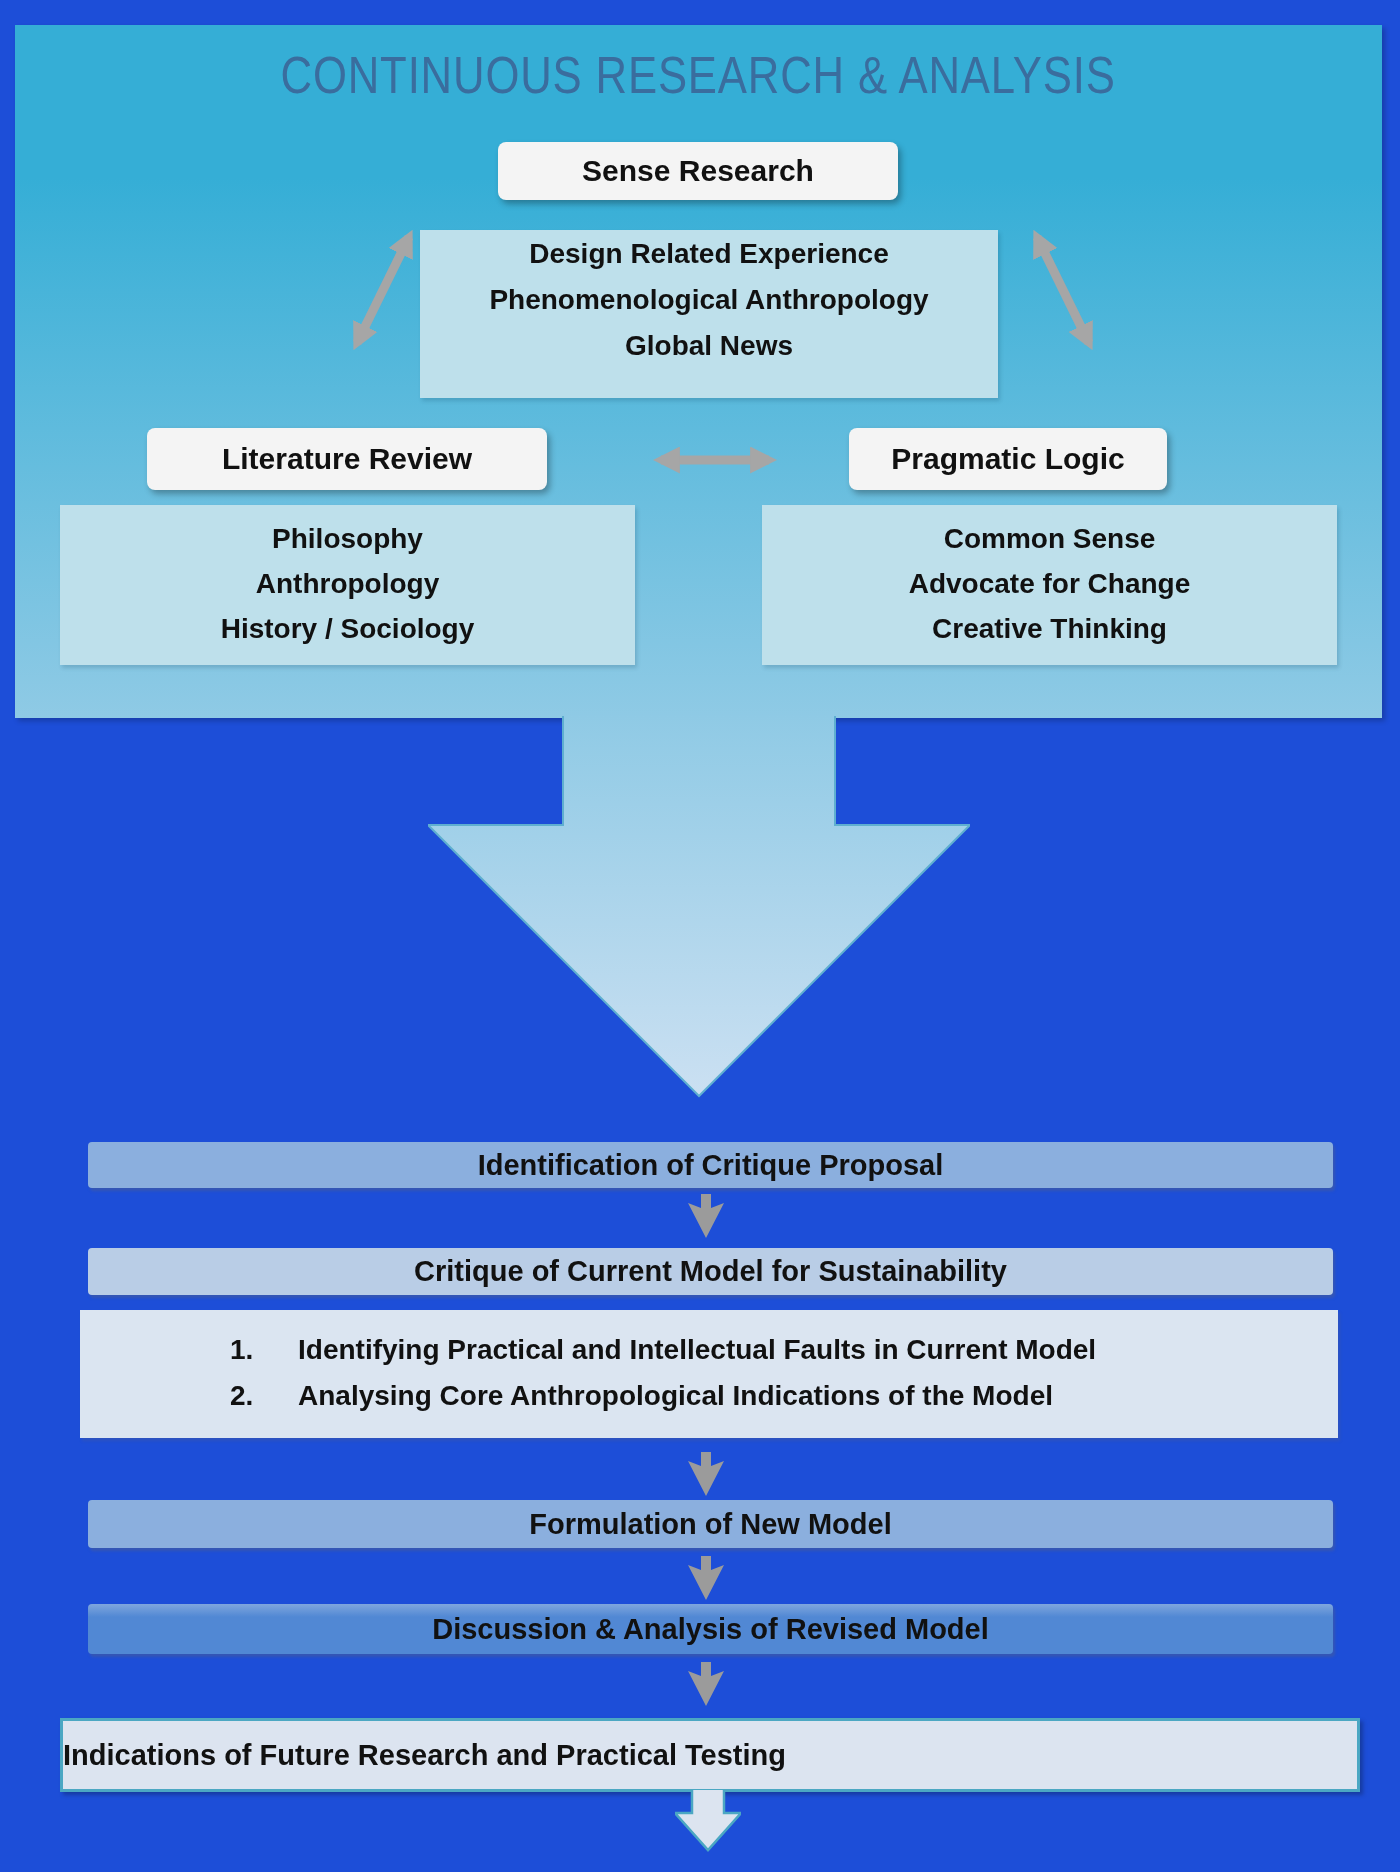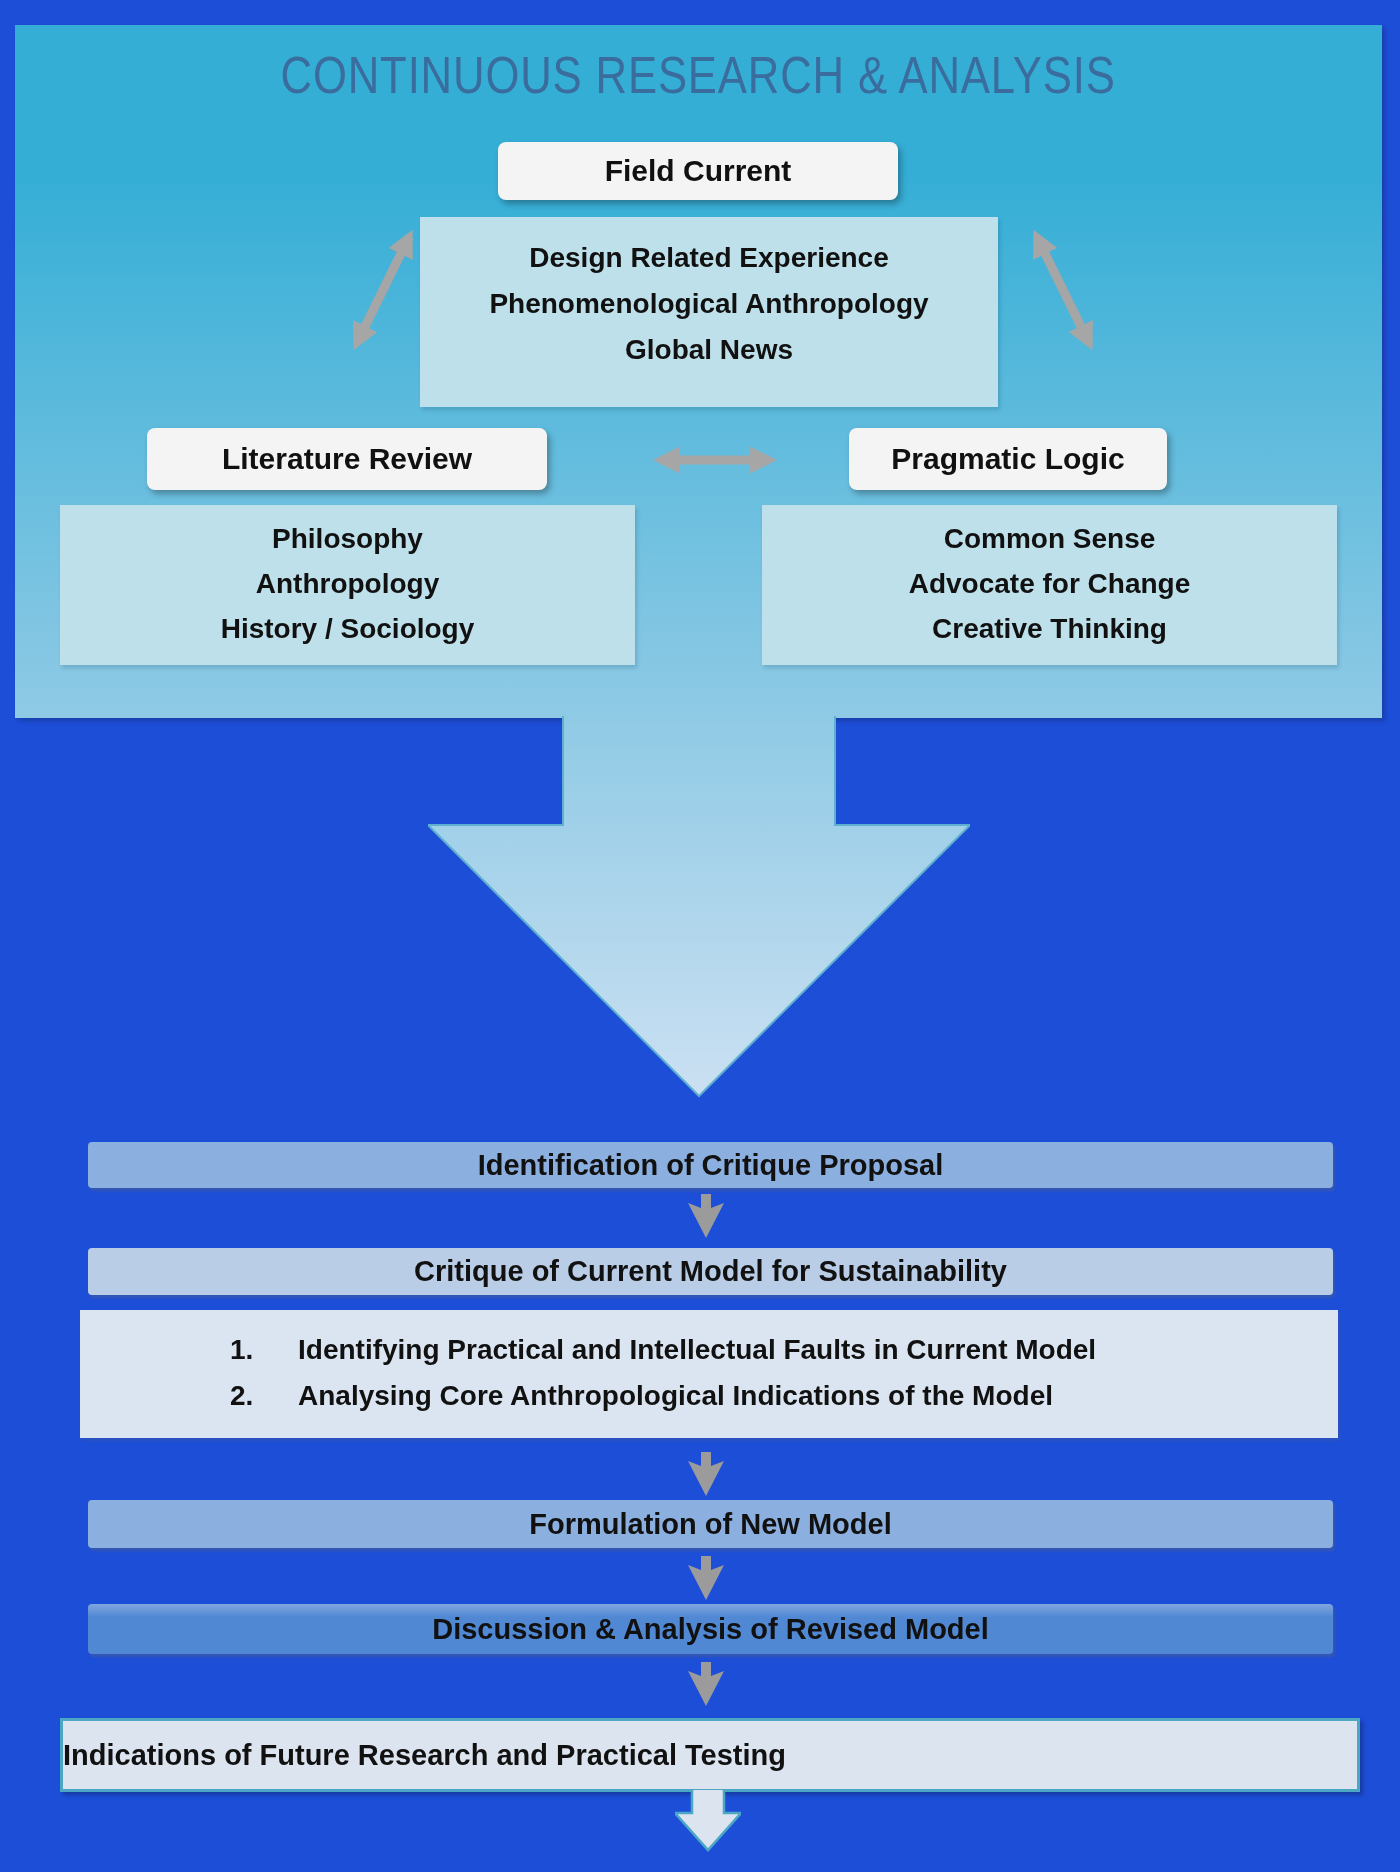--- a/index.html
+++ b/index.html
@@ -44,21 +44,21 @@
     display:flex;align-items:center;justify-content:center;
     font-size:30px;font-weight:bold;white-space:nowrap;
   }
   .light-box{
     position:absolute;background:var(--panel-light);
     box-shadow:2px 3px 4px rgba(0,50,80,0.18);
     text-align:center;font-size:28px;font-weight:bold;
   }
   .light-box .ln{line-height:46px;white-space:nowrap;}
   .fr-box{left:483px;top:117px;width:400px;height:58px;}
-  .exp-box{left:405px;top:192px;width:578px;height:190px;padding-top:18px;box-sizing:border-box;}
+  .exp-box{left:405px;top:205px;width:578px;height:168px;padding-top:1px;box-sizing:border-box;}
   .lit-box{left:132px;top:403px;width:400px;height:62px;}
   .prag-box{left:834px;top:403px;width:318px;height:62px;}
   .phil-box{left:45px;top:480px;width:575px;height:160px;padding-top:11px;box-sizing:border-box;}
   .phil-box .ln,.common-box .ln{line-height:45px;}
   .common-box{left:747px;top:480px;width:575px;height:160px;padding-top:11px;box-sizing:border-box;}
   .darrow{position:absolute;}
   
   .big-arrow{position:absolute;left:428px;top:716px;width:542px;height:384px;}
   
   .bar{
@@ -103,21 +103,21 @@
     </defs>
   </svg>
 
   <div class="teal-panel">
 
     <div class="diagram-title">
       <span>CONTINUOUS RESEARCH &amp; ANALYSIS</span>
     </div>
 
     <div class="white-box fr-box">
-      <span>Field Current</span>
+      <span>Sense Research</span>
     </div>
 
     <div class="light-box exp-box">
       <div class="ln">Design Related Experience</div>
       <div class="ln">Phenomenological Anthropology</div>
       <div class="ln">Global News</div>
     </div>
 
     <svg class="darrow" style="left:320px;top:192px;" width="96" height="148" viewBox="0 0 96 148">
       <line x1="74" y1="20" x2="22" y2="126" stroke="var(--arrow-gray)" stroke-width="9" marker-start="url(#ah)" marker-end="url(#ah)"></line>

